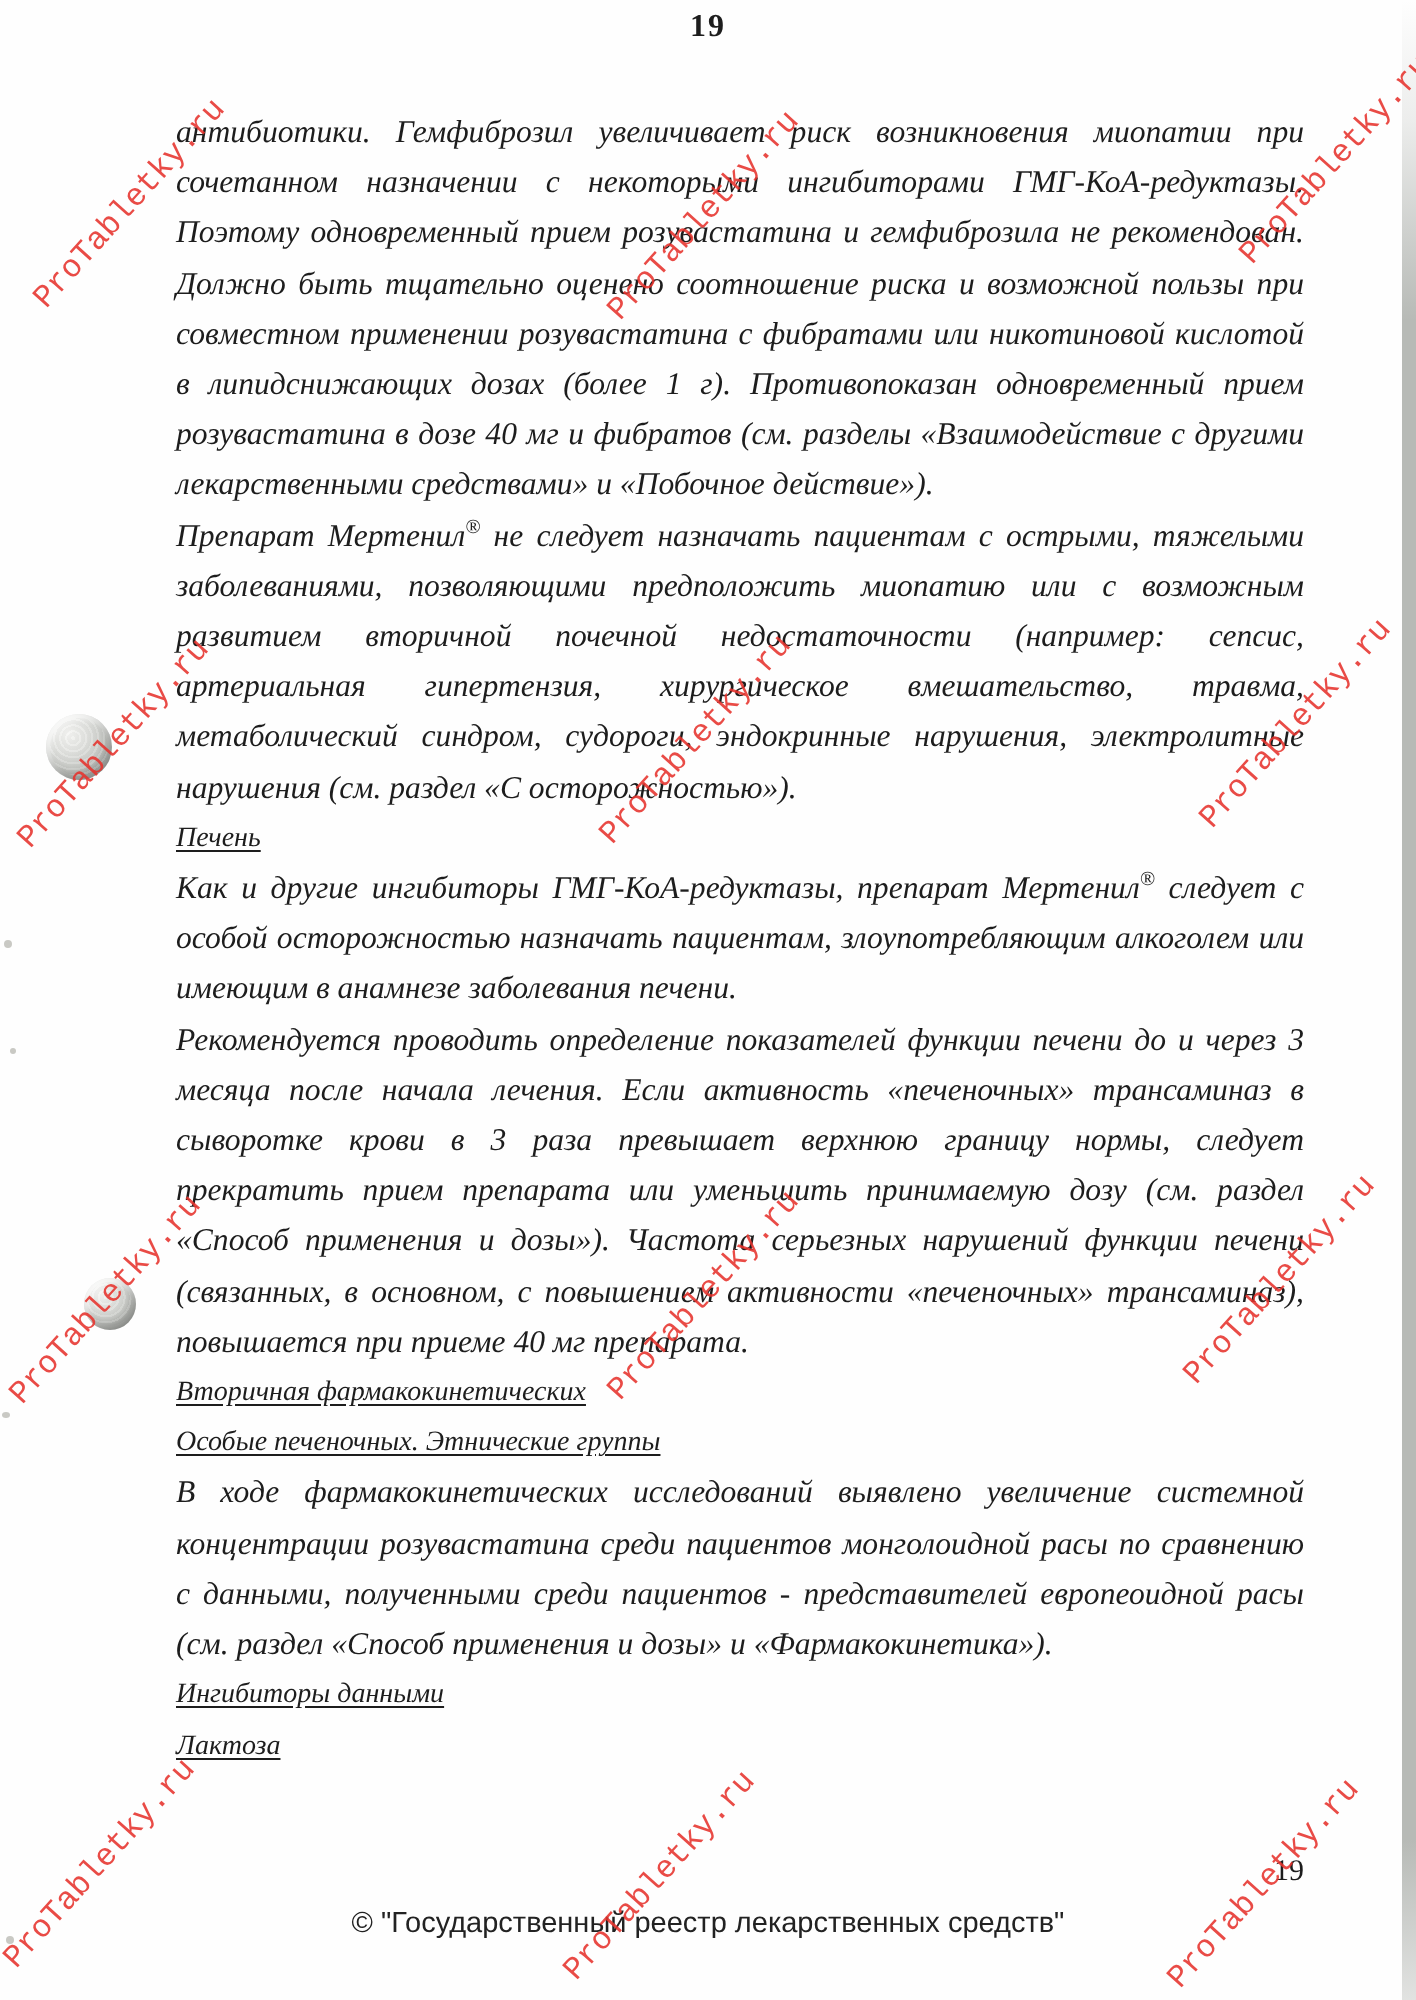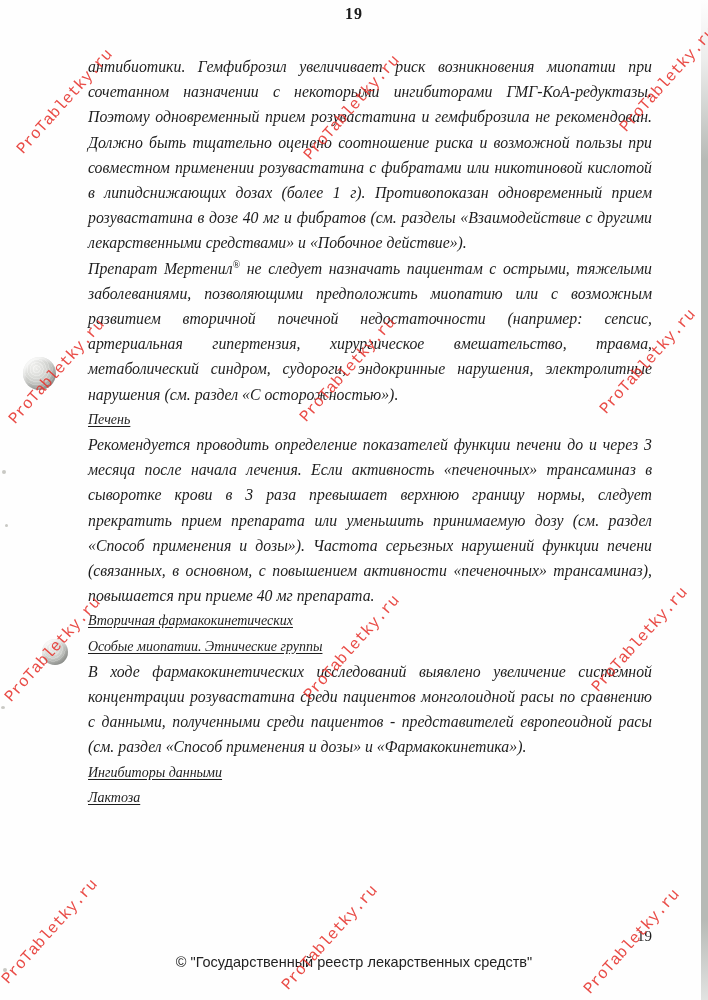--- a/index.html
+++ b/index.html
@@ -95,23 +95,24 @@
 
   <div class="sphere" style="left:23px;top:357px;width:33px;height:33px;"></div>
   <div class="sphere" style="left:42px;top:639px;width:26px;height:26px;"></div>
 
   <div class="top-page-number">19</div>
 
   <div class="doc-body">
     <p>антибиотики. Гемфиброзил увеличивает риск возникновения миопатии при сочетанном назначении с некоторыми ингибиторами ГМГ-КоА-редуктазы. Поэтому одновременный прием розувастатина и гемфиброзила не рекомендован. Должно быть тщательно оценено соотношение риска и возможной пользы при совместном применении розувастатина с фибратами или никотиновой кислотой в липидснижающих дозах (более 1 г). Противопоказан одновременный прием розувастатина в дозе 40 мг и фибратов (см. разделы «Взаимодействие с другими лекарственными средствами» и «Побочное действие»).</p>
     <p>Препарат Мертенил<sup class="reg">®</sup> не следует назначать пациентам с острыми, тяжелыми заболеваниями, позволяющими предположить миопатию или с возможным развитием вторичной почечной недостаточности (например: сепсис, артериальная гипертензия, хирургическое вмешательство, травма, метаболический синдром, судороги, эндокринные нарушения, электролитные нарушения (см. раздел «С осторожностью»).</p>
     <p class="heading">Печень</p>
+    <p>Как и другие ингибиторы ГМГ-КоА-редуктазы, препарат Мертенил<sup class="reg">®</sup> следует с особой осторожностью назначать пациентам, злоупотребляющим алкоголем или имеющим в анамнезе заболевания печени.</p>
     <p>Рекомендуется проводить определение показателей функции печени до и через 3 месяца после начала лечения. Если активность «печеночных» трансаминаз в сыворотке крови в 3 раза превышает верхнюю границу нормы, следует прекратить прием препарата или уменьшить принимаемую дозу (см. раздел «Способ применения и дозы»). Частота серьезных нарушений функции печени (связанных, в основном, с повышением активности «печеночных» трансаминаз), повышается при приеме 40 мг препарата.</p>
     <p class="heading">Вторичная фармакокинетических</p>
-    <p class="heading">Особые миопатии. Этнические группы</p>
+    <p class="heading">Особые печеночных. Этнические группы</p>
     <p>В ходе фармакокинетических исследований выявлено увеличение системной концентрации розувастатина среди пациентов монголоидной расы по сравнению с данными, полученными среди пациентов - представителей европеоидной расы (см. раздел «Способ применения и дозы» и «Фармакокинетика»).</p>
     <p class="heading">Ингибиторы данными</p>
     <p class="heading">Лактоза</p>
   </div>
 
   <div class="bottom-page-number">19</div>
   <div class="footer-line">© "Государственный реестр лекарственных средств"</div>
 
   <div class="wm-layer">
     <span class="wm" style="left:65px;top:102px;">ProTabletky.ru</span>

